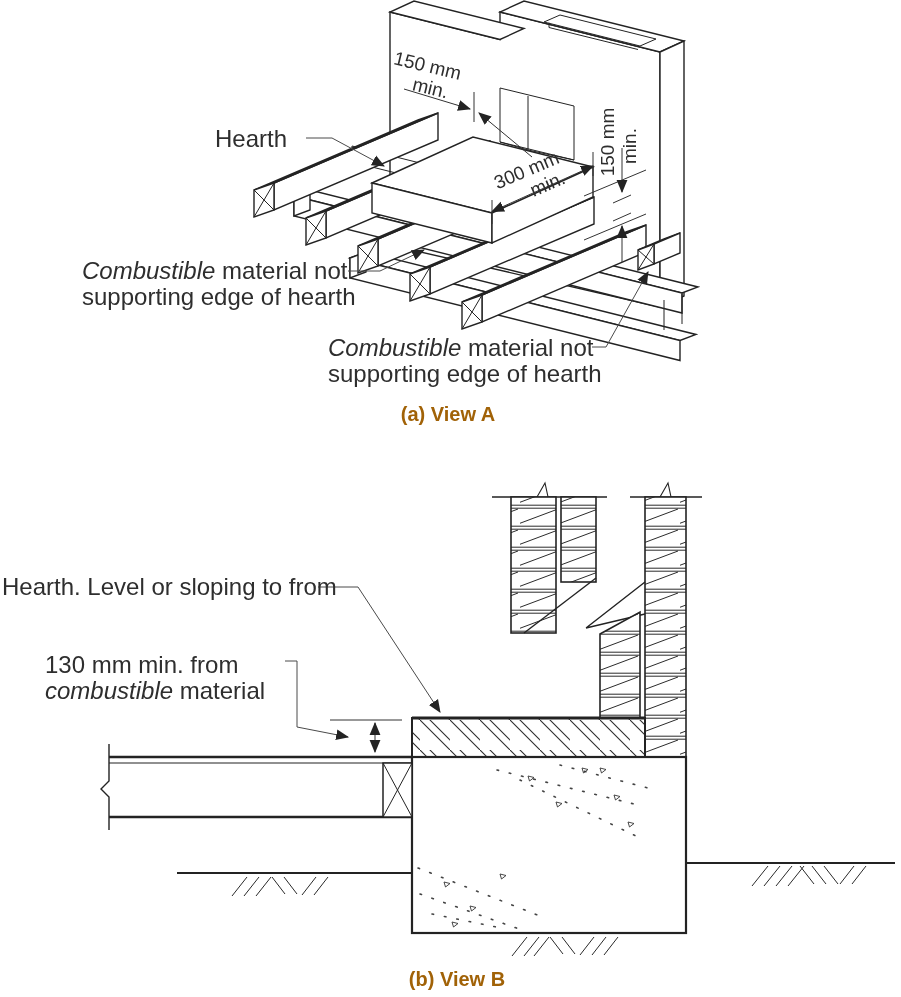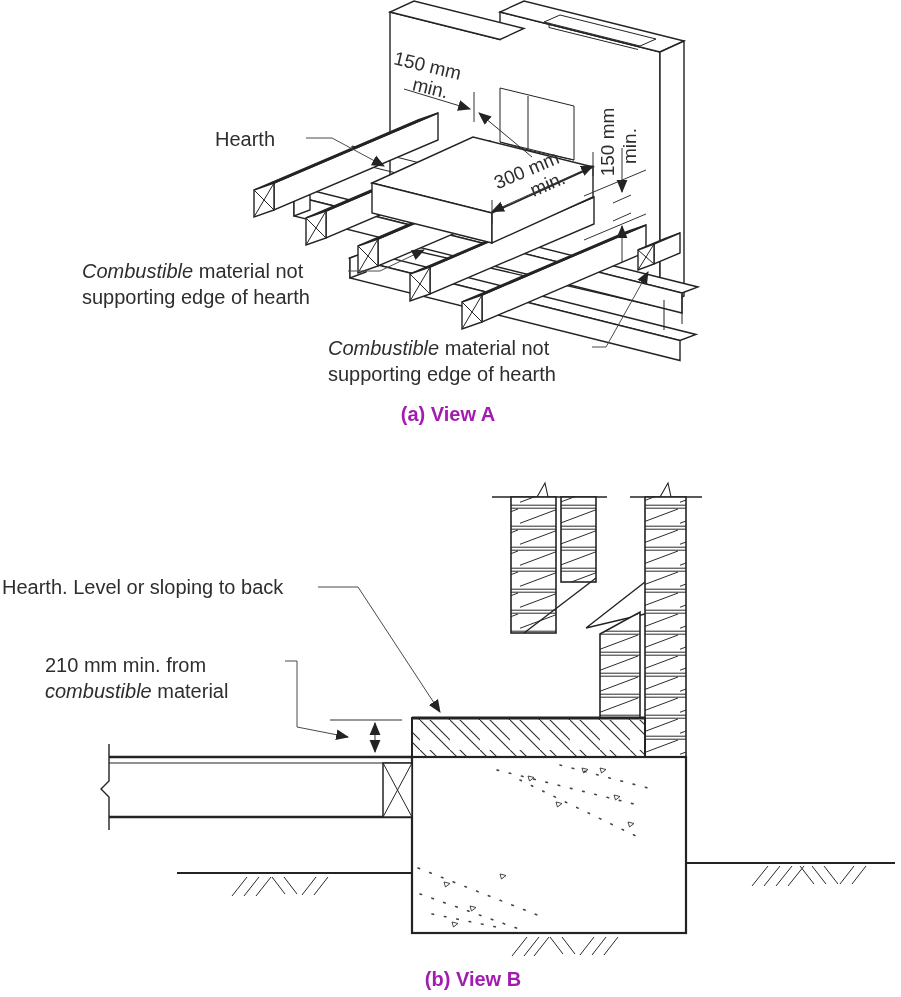--- a/index.html
+++ b/index.html
@@ -1,21 +1,21 @@
 <!DOCTYPE html>
 <html><head>
 <meta charset="utf-8">
 <style>
   html,body{margin:0;padding:0;background:#fff;}
   .stage{position:relative;width:901px;height:997px;background:#fff;
          font-family:"Liberation Sans", sans-serif;color:#2d2d2d;overflow:hidden;}
   svg{position:absolute;left:0;top:0;}
-  .lbl{position:absolute;font-size:20px;line-height:26px;color:#2e2e2e;white-space:nowrap;}
+  .lbl{position:absolute;font-size:24px;line-height:26px;color:#2e2e2e;white-space:nowrap;}
   .lbl i{font-style:italic;}
-  .cap{position:absolute;font-size:20px;font-weight:bold;color:#a21caf;transform:translateX(-50%);white-space:nowrap;}
+  .cap{position:absolute;font-size:20px;font-weight:bold;color:#a16207;transform:translateX(-50%);white-space:nowrap;}
   .dimtext{font-size:19px;fill:#2e2e2e;}
   .ln{stroke:#232323;fill:none;}
   .face{fill:#ffffff;stroke:#232323;stroke-width:1.4;}
   .thin{stroke:#232323;stroke-width:1;fill:none;}
   .dim{stroke:#333;stroke-width:1;fill:none;}
   .lead{stroke:#4a4a4a;stroke-width:1;fill:none;}
 </style>
 </head>
 <body>
 
@@ -259,23 +259,23 @@
 </div>
 
 <div class="lbl" style="left:328px;top:335px;">
   <div><i>Combustible</i><span> material not</span></div>
   <div>supporting edge of hearth</div>
 </div>
 
 <div class="cap" style="left:448px;top:403px;">(a) View A</div>
 
 <div class="lbl" style="left:2px;top:574px;">
-  <div>Hearth. Level or sloping to back</div>
+  <div>Hearth. Level or sloping to from</div>
 </div>
 
 <div class="lbl" style="left:45px;top:652px;">
-  <div>210 mm min. from</div>
+  <div>130 mm min. from</div>
   <div><i>combustible</i><span> material</span></div>
 </div>
 
-<div class="cap" style="left:473px;top:968px;">(b) View B</div>
+<div class="cap" style="left:457px;top:968px;">(b) View B</div>
 
 </div>
 
 </body></html>

